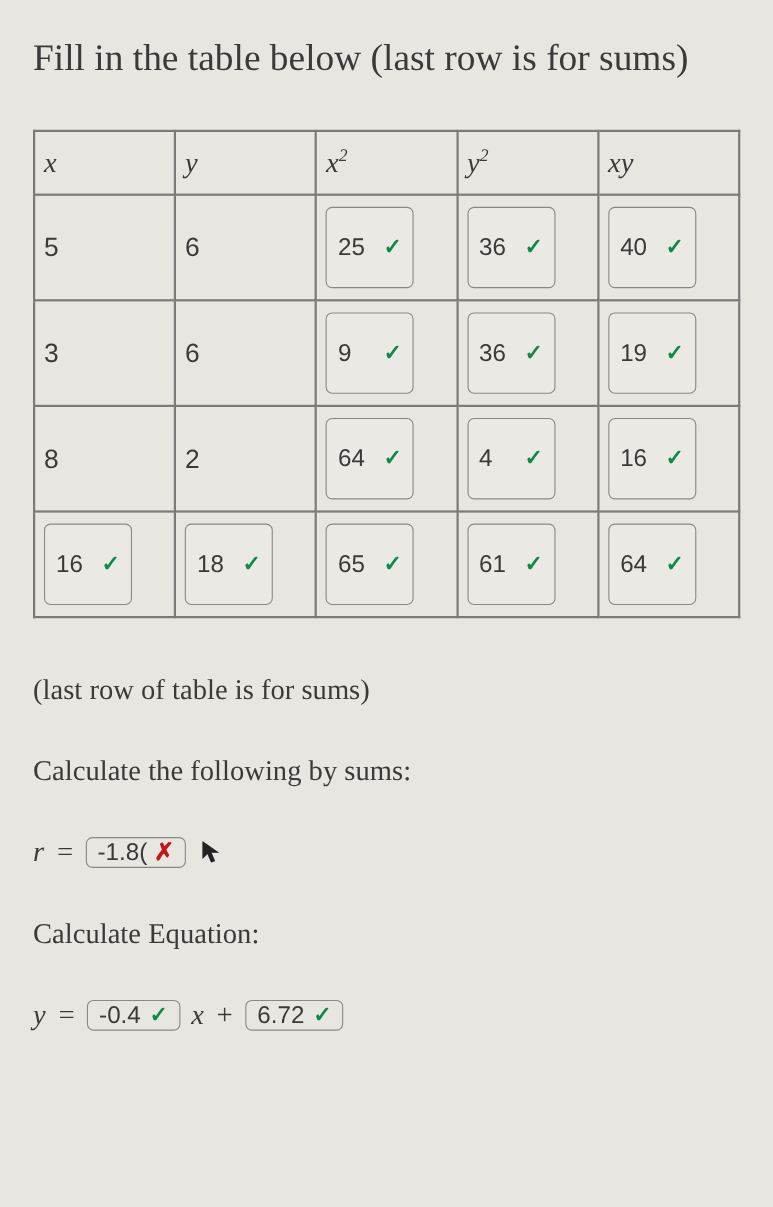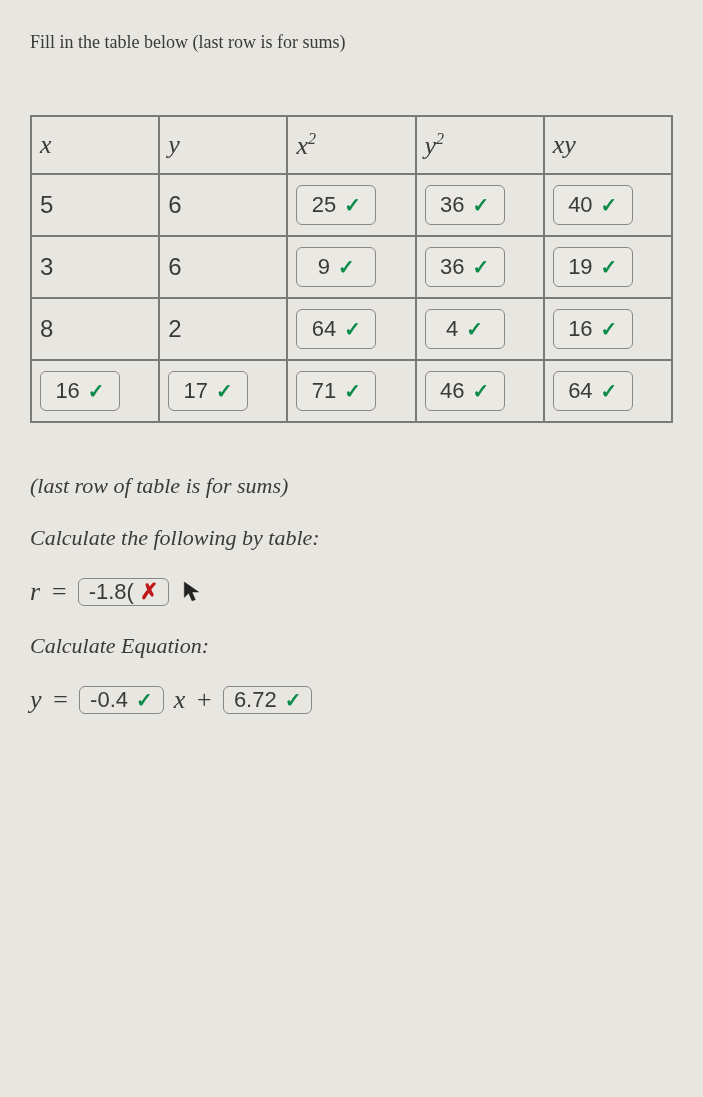--- a/index.html
+++ b/index.html
@@ -6,22 +6,22 @@
     body {
       margin: 0;
       padding: 30px;
       font-family: Georgia, 'Times New Roman', serif;
       background: #e8e6e0;
       color: #3a3a3a;
       font-size: 24px;
       width: 703px;
     }
     .instruction {
-      font-size: 18px;
-      margin-bottom: 60px;
+      font-size: 34px;
+      margin-bottom: 40px;
       line-height: 1.4;
     }
     table {
       border-collapse: collapse;
       width: 100%;
       margin-bottom: 50px;
     }
     td {
       border: 2px solid #7a7a7a;
       padding: 10px 8px;
@@ -29,24 +29,24 @@
       font-style: italic;
       font-size: 26px;
       height: 58px;
     }
     .header-cell {
       font-weight: normal;
     }
     .answer-box {
       display: inline-flex;
       align-items: center;
-      justify-content: center;
+      justify-content: space-between;
       border: 1.5px solid #888;
       border-radius: 6px;
-      padding: 6px 10px;
+      padding: 23px 10px;
       min-width: 80px;
       font-style: normal;
       font-family: Arial, sans-serif;
       font-size: 22px;
       background: rgba(255,255,255,0.15);
     }
     .plain-val {
       font-style: normal;
       font-family: Arial, sans-serif;
       font-size: 24px;
@@ -61,23 +61,22 @@
       color: #c01818;
       font-size: 22px;
       margin-left: 6px;
       font-weight: bold;
     }
     .sup {
       font-size: 16px;
       vertical-align: super;
     }
     .note, .calc-head, .reg-head {
-      font-size: 22px;
-      margin: 26px 0;
-      font-style: italic;
+      font-size: 26px;
+      margin: 44px 0;
     }
     .eq-line {
       font-size: 26px;
       font-style: italic;
       margin: 25px 0;
       display: flex;
       align-items: center;
       gap: 10px;
     }
     .eq-var {
@@ -164,42 +163,42 @@
             <span class="check">✓</span>
           </span></td>
   </tr>
 
   <tr>
     <td><span class="answer-box">
             <span>16</span>
             <span class="check">✓</span>
           </span></td>
     <td><span class="answer-box">
-            <span>17</span>
-            <span class="check">✓</span>
-          </span></td>
-    <td><span class="answer-box">
-            <span>71</span>
-            <span class="check">✓</span>
-          </span></td>
-    <td><span class="answer-box">
-            <span>46</span>
+            <span>18</span>
+            <span class="check">✓</span>
+          </span></td>
+    <td><span class="answer-box">
+            <span>65</span>
+            <span class="check">✓</span>
+          </span></td>
+    <td><span class="answer-box">
+            <span>61</span>
             <span class="check">✓</span>
           </span></td>
     <td><span class="answer-box">
             <span>64</span>
             <span class="check">✓</span>
           </span></td>
   </tr>
 </tbody>
   </table>
 
 <div class="note">(last row of table is for sums)</div>
 
-<div class="calc-head">Calculate the following by table:</div>
+<div class="calc-head">Calculate the following by sums:</div>
 
 <div class="eq-line">
   <span class="eq-var">r</span>
   <span>=</span>
   <span class="inline-box">
     <span>-1.8(</span>
       <span class="cross">✗</span>
   </span>
   <svg class="cursor-svg" viewBox="0 0 16 20">
     <path d="M1 1 L1 15 L5 11 L8 18 L11 17 L8 10 L14 10 Z" fill="#222" stroke="#222" stroke-width="0.5"></path>

